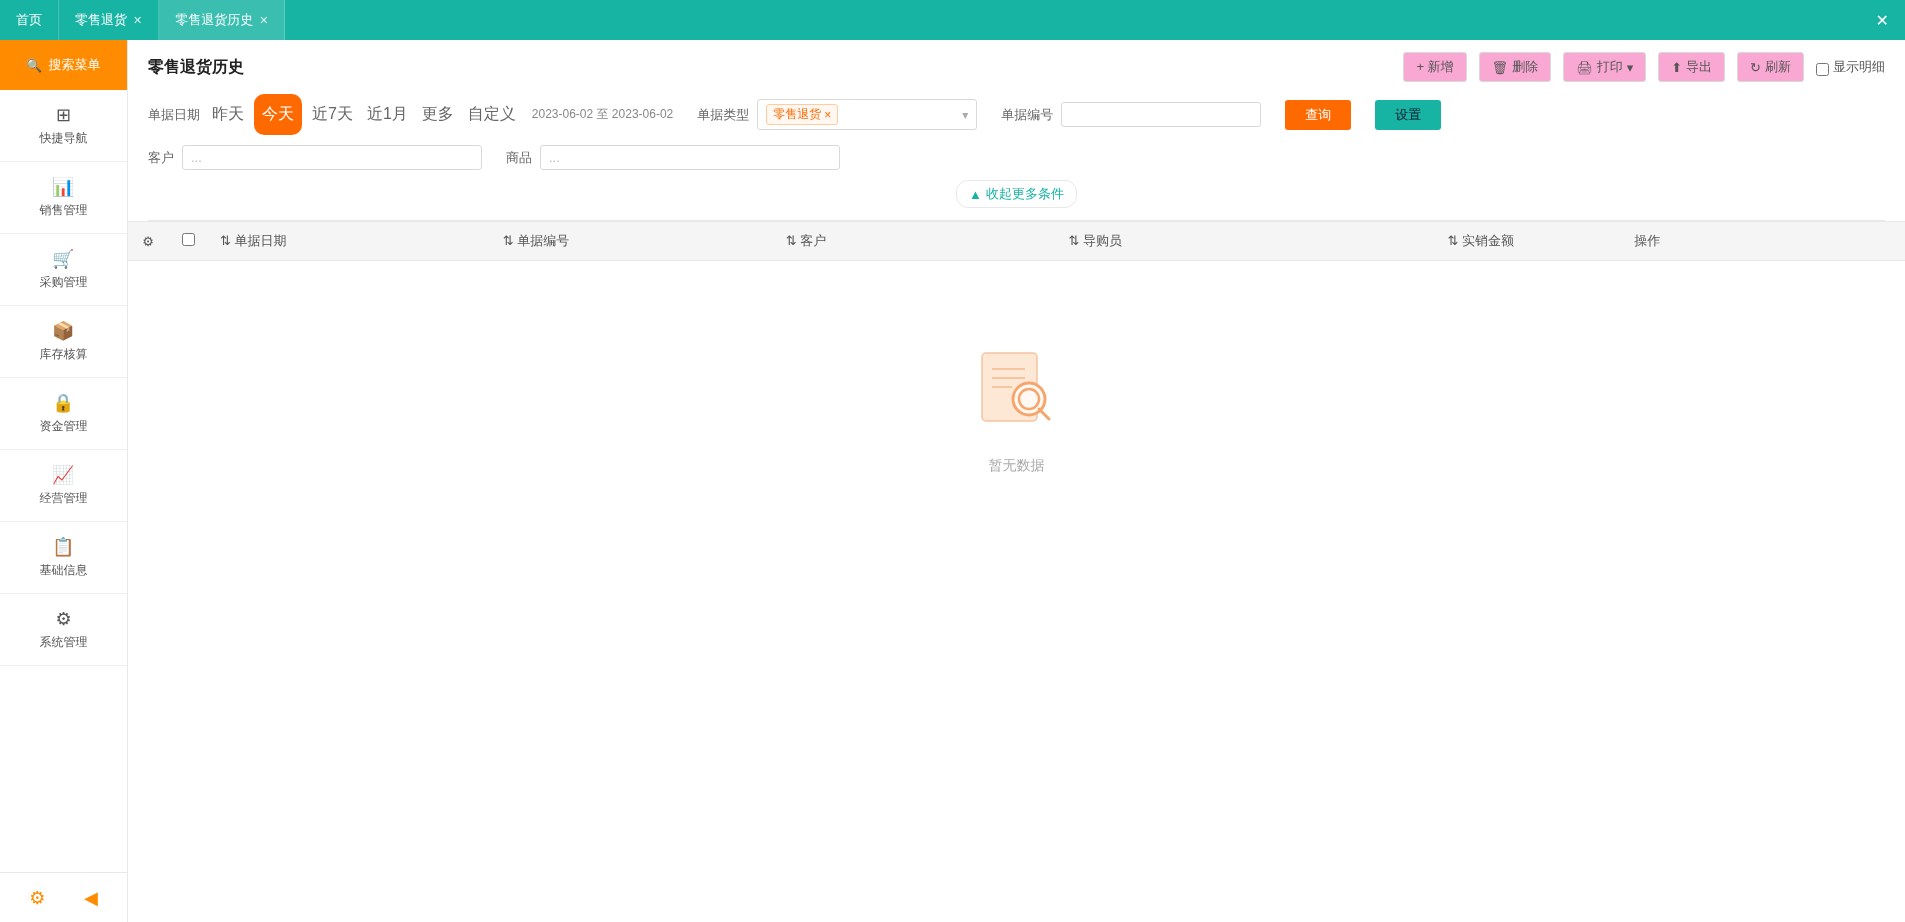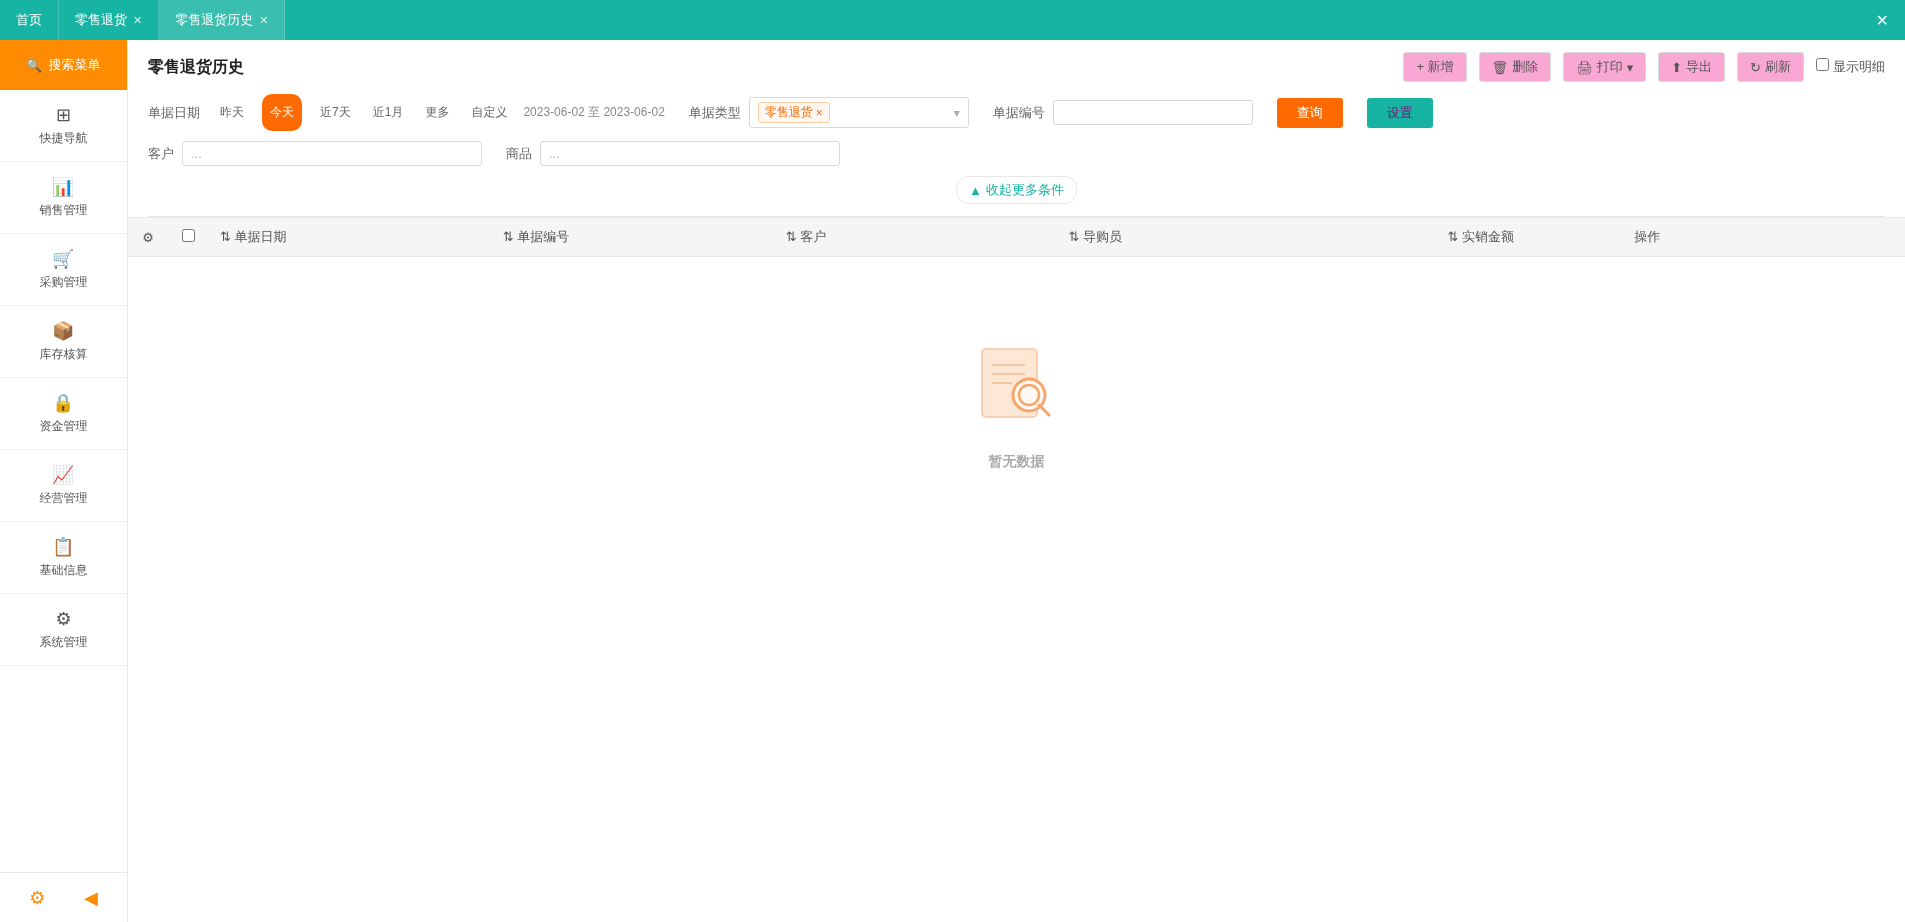--- a/index.html
+++ b/index.html
@@ -27,45 +27,45 @@
 
     
     .content { flex: 1; display: flex; flex-direction: column; overflow: hidden; background: #f0f2f5; }
 
     
     .page-header { background: #fff; padding: 12px 20px 0 20px; border-bottom: 1px solid #e8e8e8; flex-shrink: 0; }
     .page-title-row { display: flex; align-items: center; justify-content: space-between; margin-bottom: 12px; }
     .page-title { font-size: 16px; font-weight: bold; color: #222; }
     .toolbar { display: flex; align-items: center; gap: 12px; }
     .toolbar-btn { display: flex; align-items: center; gap: 4px; padding: 5px 12px; border: 1px solid #d9d9d9; border-radius: 3px; cursor: pointer; background: #f9a8d4; font-size: 13px; color: #555; }
-    .checkbox-label { display: flex; align-items: flex-start; gap: 4px; font-size: 13px; color: #555; cursor: pointer; }
+    .checkbox-label { display: flex; align-items: flex-end; gap: 4px; font-size: 13px; color: #555; cursor: pointer; }
 
     
     .filter-area { padding: 12px 20px; background: #fff; border-bottom: 1px solid #e8e8e8; flex-shrink: 0; }
     .filter-row { display: flex; align-items: center; gap: 24px; margin-bottom: 10px; flex-wrap: wrap; }
     .filter-item { display: flex; align-items: center; gap: 8px; }
     .filter-label { color: #666; font-size: 13px; white-space: nowrap; }
     .date-shortcuts { display: flex; align-items: center; gap: 6px; }
-    .date-shortcut { font-size: 12px; color: #666; cursor: pointer; padding: 2px 4px; border-radius: 2px; margin-left: 8px; }
+    .date-shortcut { font-size: 16px; color: #666; cursor: pointer; padding: 2px 4px; border-radius: 2px; }
     .date-shortcut.active { background: #ff6a00; color: #fff; border-radius: 10px; padding: 10px 8px; }
     .date-range { font-size: 12px; color: #888; margin-left: 4px; }
     .filter-select { display: flex; align-items: center; border: 1px solid #d9d9d9; border-radius: 3px; padding: 4px 8px; min-width: 180px; background: #fff; cursor: pointer; gap: 6px; }
     .filter-select .tag { background: #fff7f0; border: 1px solid #ffcba0; color: #ff6a00; border-radius: 3px; padding: 1px 6px; font-size: 12px; display: flex; align-items: center; gap: 3px; }
     .filter-select .chevron { margin-left: auto; color: #aaa; font-size: 12px; }
     .filter-input { border: 1px solid #d9d9d9; border-radius: 3px; padding: 4px 8px; min-width: 200px; font-size: 13px; color: #333; background: #fff; }
     .collapse-btn { display: flex; align-items: center; gap: 4px; color: #17b3a3; font-size: 13px; cursor: pointer; padding: 4px 12px; border: 1px solid #e8e8e8; border-radius: 12px; background: #fff; margin: 0 auto; width: fit-content; }
 
     
     .table-container { flex: 1; overflow: auto; background: #fff; margin: 0; }
     .data-table { width: 100%; border-collapse: collapse; table-layout: fixed; }
     .data-table th { background: #f5f5f5; border-bottom: 1px solid #e8e8e8; padding: 10px 12px; text-align: left; font-size: 13px; font-weight: normal; color: #555; white-space: nowrap; }
     .data-table th:first-child { width: 40px; text-align: center; }
     .data-table th:nth-child(2) { width: 40px; text-align: center; }
     .th-settings { text-align: center; width: 40px; }
-    .empty-state { display: flex; flex-direction: column; align-items: center; justify-content: center; padding: 80px 0; font-weight: bold; }
+    .empty-state { display: flex; flex-direction: column; align-items: center; justify-content: center; padding: 80px 0; }
     .empty-text { color: #aaa; font-size: 14px; }
 
     
     .pagination { display: flex; align-items: center; justify-content: flex-end; padding: 12px 20px; background: #fff; border-top: 1px solid #e8e8e8; gap: 8px; font-size: 13px; color: #555; flex-shrink: 0; }
     .pagination-select { border: 1px solid #d9d9d9; border-radius: 3px; padding: 3px 6px; font-size: 13px; }
     .page-btn { width: 26px; height: 26px; display: flex; align-items: center; justify-content: center; border: 1px solid #d9d9d9; border-radius: 3px; cursor: pointer; background: #fff; color: #555; }
     .page-input { width: 40px; border: 1px solid #d9d9d9; border-radius: 3px; padding: 3px 6px; text-align: center; font-size: 13px; }
   </style>
 </head>
 <body>
@@ -191,21 +191,21 @@
               <span class="chevron">▾</span>
             </div>
           </div>
 
           <div class="filter-item">
             <span class="filter-label">单据编号</span>
             <input class="filter-input" style="min-width: 200px;">
           </div>
 
           <button style="background:#ff6a00;color:#fff;border:none;border-radius:3px;padding:6px 20px;cursor:pointer;font-size:13px;">查询</button>
-          <button style="background:#17b3a3;color:#701a75;border:none;border-radius:3px;padding:6px 20px;cursor:pointer;font-size:13px;">设置</button>
+          <button style="background:#17b3a3;color:#0f172a;border:none;border-radius:3px;padding:6px 20px;cursor:pointer;font-size:13px;">设置</button>
         </div>
 
         <div class="filter-row">
 
           <div class="filter-item">
             <span class="filter-label">客户</span>
             <div class="filter-select" style="min-width: 300px;">
               <span style="color:#bbb;">...</span>
             </div>
           </div>

